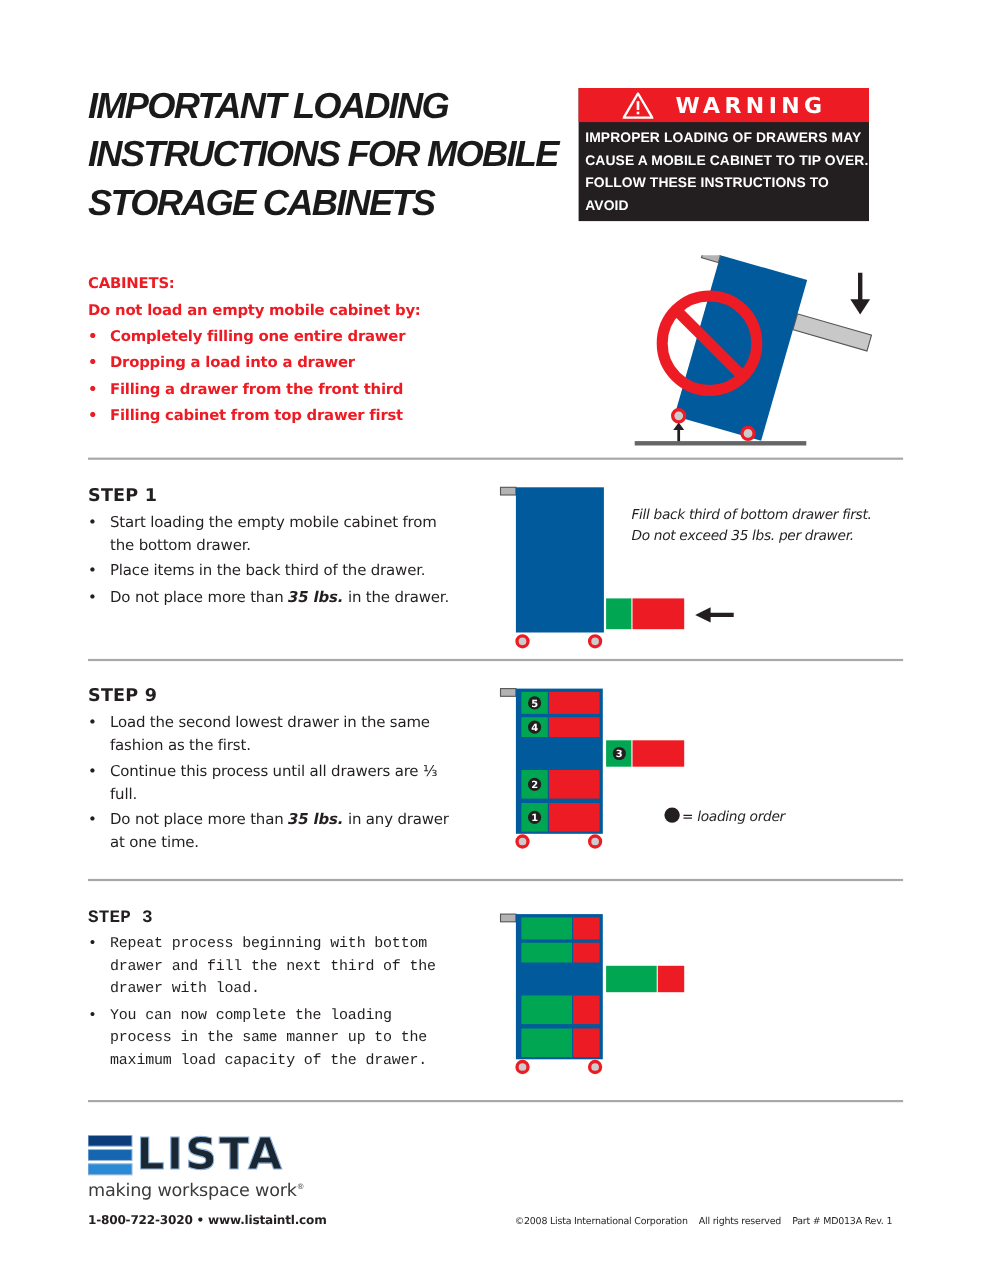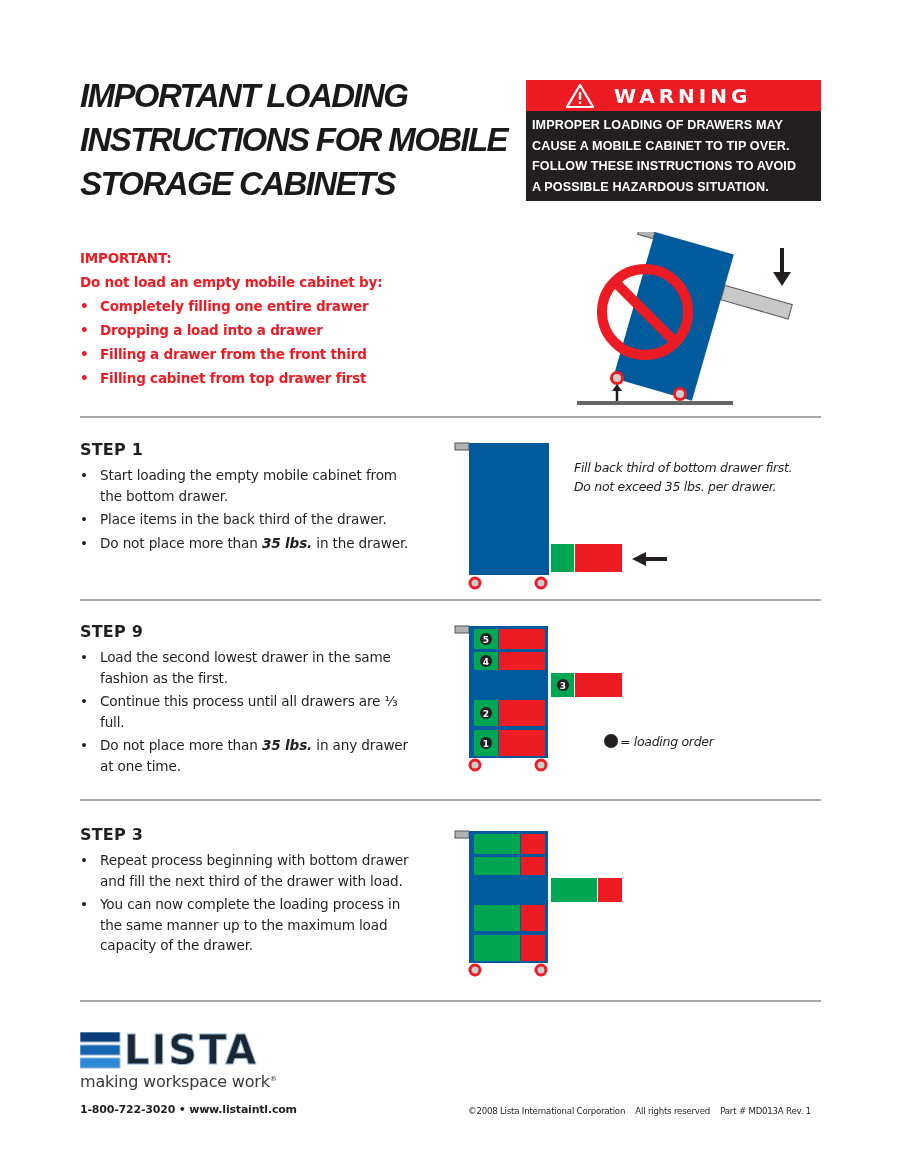--- a/index.html
+++ b/index.html
@@ -6,21 +6,21 @@
   html, body { width: 900px; height: 1165px; background: #ffffff; }
   body { position: relative; font-family: "DejaVu Sans", "Liberation Sans", sans-serif; color: #231f20; overflow: hidden; }
 
   .title {
     position: absolute; left: 80px; top: 74px; width: 440px;
     font-family: "Liberation Sans", sans-serif; font-weight: bold; font-style: italic;
     font-size: 33px; line-height: 44px; letter-spacing: -1.6px; color: #1a1a1a;
   }
   .title div { white-space: nowrap; }
 
-  .warning { position: absolute; left: 526px; top: 80px; width: 295px; height: 121px; background: #231f20; }
+  .warning { position: absolute; left: 526px; top: 80px; width: 264px; height: 121px; background: #231f20; }
   .warning-head { height: 31px; background: #ed1c24; display: flex; align-items: center; }
   .warning-head svg { margin-left: 40px; }
   .warning-head .wtitle { margin-left: 20px; color: #fff; font-weight: bold; font-size: 20px; letter-spacing: 4px; font-family: "DejaVu Sans", sans-serif; }
   .warning-body { padding: 4px 0 0 6px; color: #fff; font-weight: bold; font-size: 12.6px; line-height: 20.5px; font-family: "Liberation Sans", sans-serif; letter-spacing: 0.1px; }
 
   .important { position: absolute; left: 80px; top: 246px; color: #ed1c24; font-weight: bold; font-size: 13.5px; line-height: 24px; font-family: "DejaVu Sans", sans-serif; letter-spacing: -0.2px; }
   .important .bul { display: flex; }
   .important .dot { width: 20px; }
 
   .rule { position: absolute; left: 80px; width: 741px; height: 2px; background: #a8a8a8; }
@@ -62,21 +62,21 @@
   </div>
   <div class="warning-body">
     <div>IMPROPER LOADING OF DRAWERS MAY</div>
     <div>CAUSE A MOBILE CABINET TO TIP OVER.</div>
     <div>FOLLOW THESE INSTRUCTIONS TO AVOID</div>
     <div>A POSSIBLE HAZARDOUS SITUATION.</div>
   </div>
 </div>
 
 <div class="important">
-  <div>IMPORTANT:</div>
+  <div>CABINETS:</div>
   <div>Do not load an empty mobile cabinet by:</div>
   <div class="bul">
       <span class="dot">•</span>
       <span>Completely filling one entire drawer</span>
     </div>
   <div class="bul">
       <span class="dot">•</span>
       <span>Dropping a load into a drawer</span>
     </div>
   <div class="bul">
@@ -192,21 +192,21 @@
       <text x="36" y="124.5">1</text>
   </g>
   <circle cx="25" cy="143" r="5" fill="#ccc" stroke="#ed1c24" stroke-width="3"></circle>
   <circle cx="91" cy="143" r="5" fill="#ccc" stroke="#ed1c24" stroke-width="3"></circle>
   <circle cx="161" cy="119" r="7" fill="#231f20"></circle>
 </svg>
 <div class="caption" style="left:620px;top:732px;">= loading order</div>
 
 <div class="rule" style="top:799px;"></div>
 
-<div class="step" style="top:825px;">
+<div class="step" style="top:825px;font-family:Liberation Mono, monospace;">
   <h2>STEP 3</h2>
   <div class="item">
       <span class="dot">•</span>
       <span>Repeat process beginning with bottom drawer and fill the next third of the drawer with load.</span>
     </div>
   <div class="item">
       <span class="dot">•</span>
       <span>You can now complete the loading process in the same manner up to the maximum load capacity of the drawer.</span>
     </div>
 </div>

